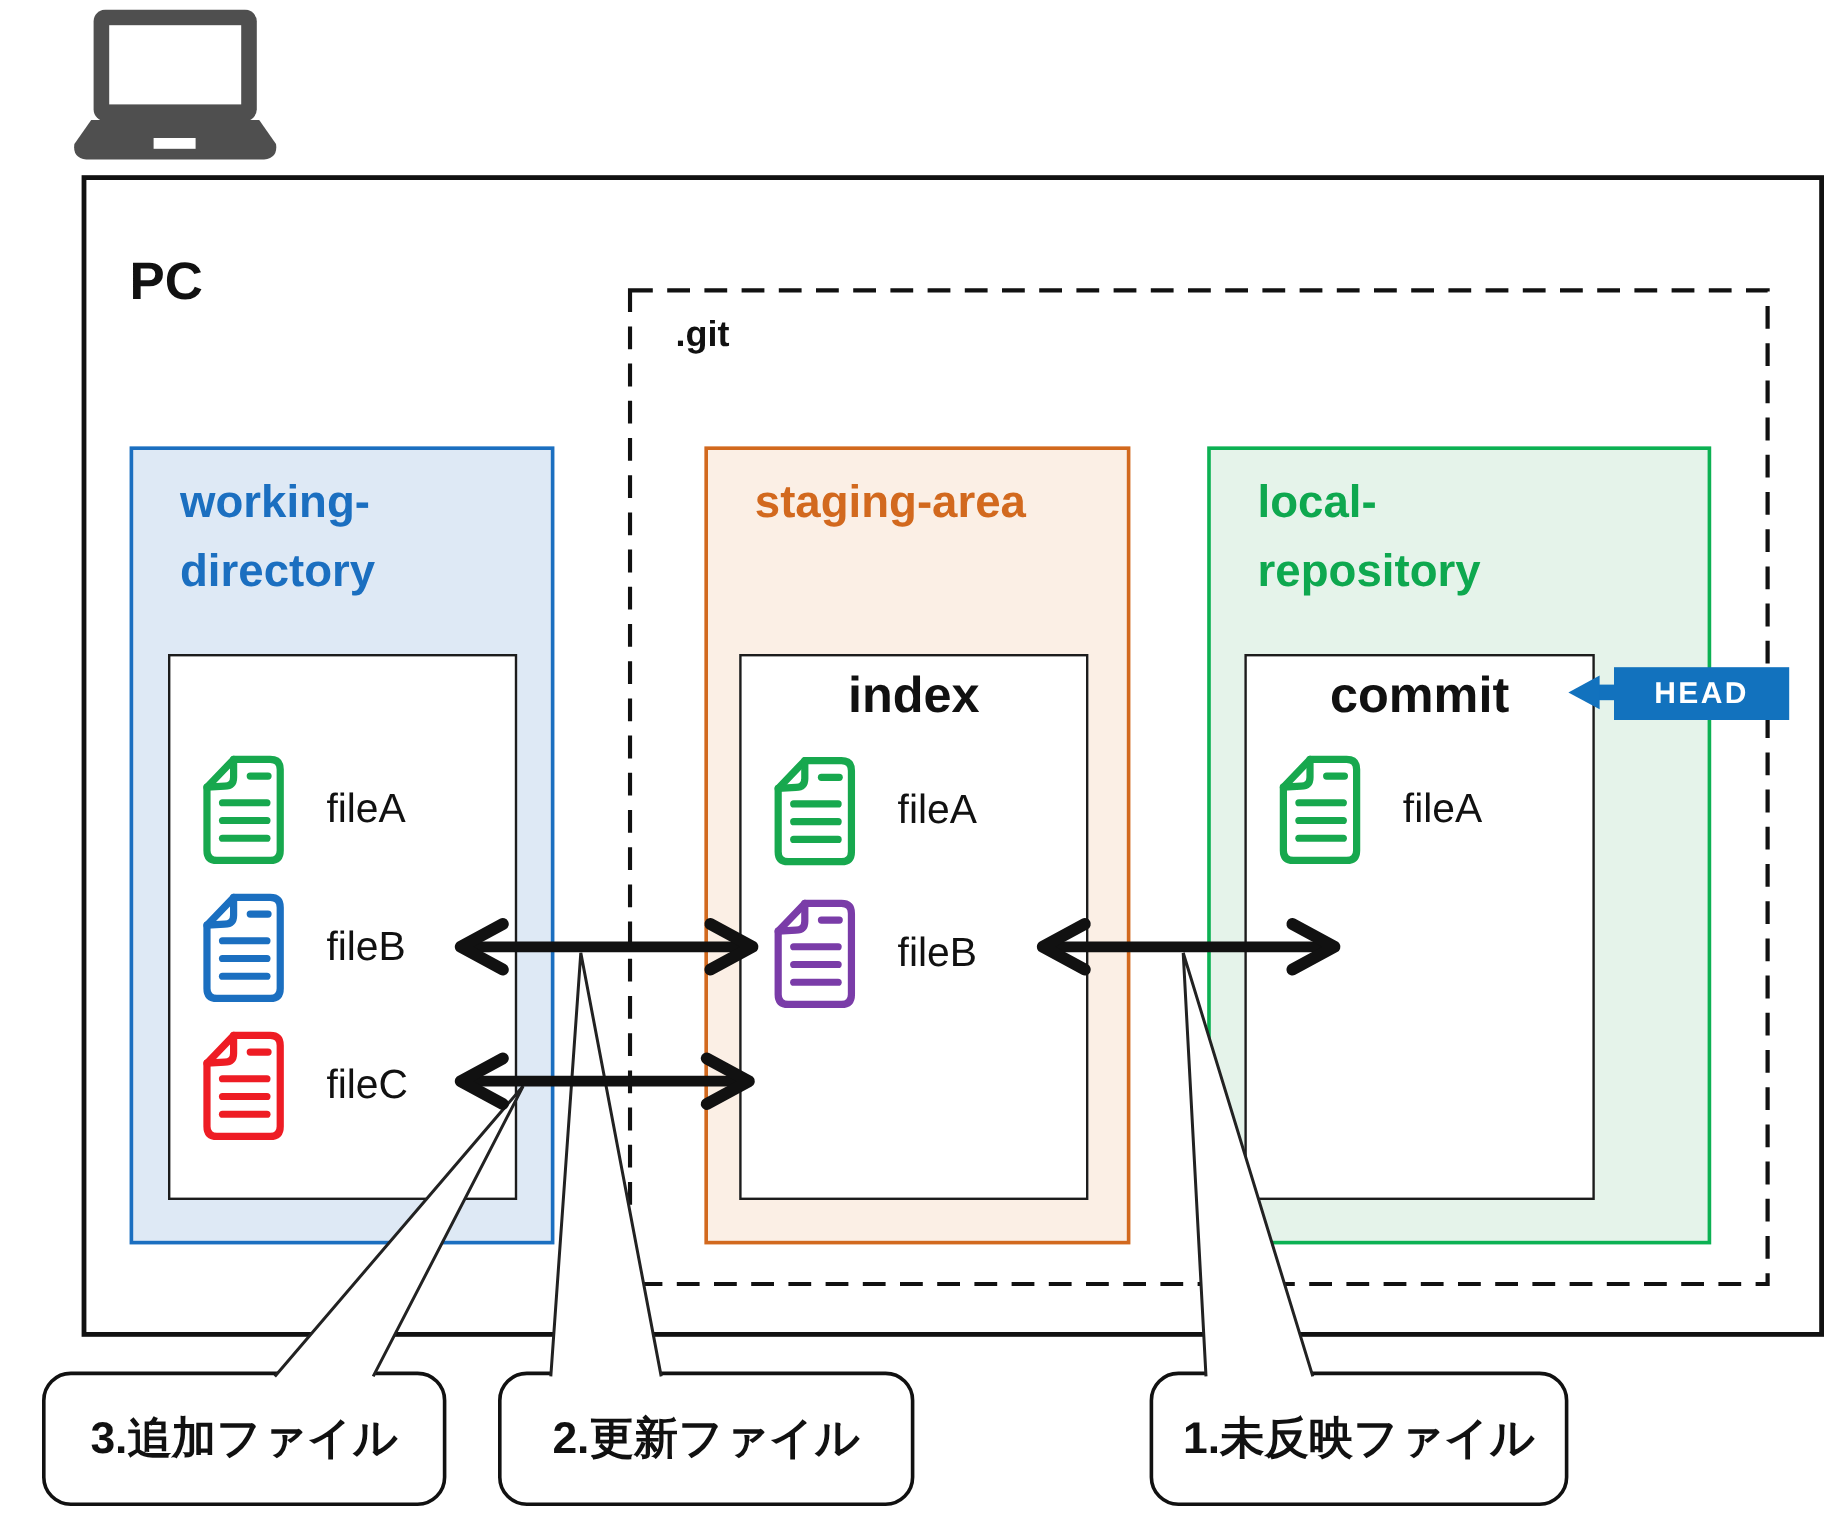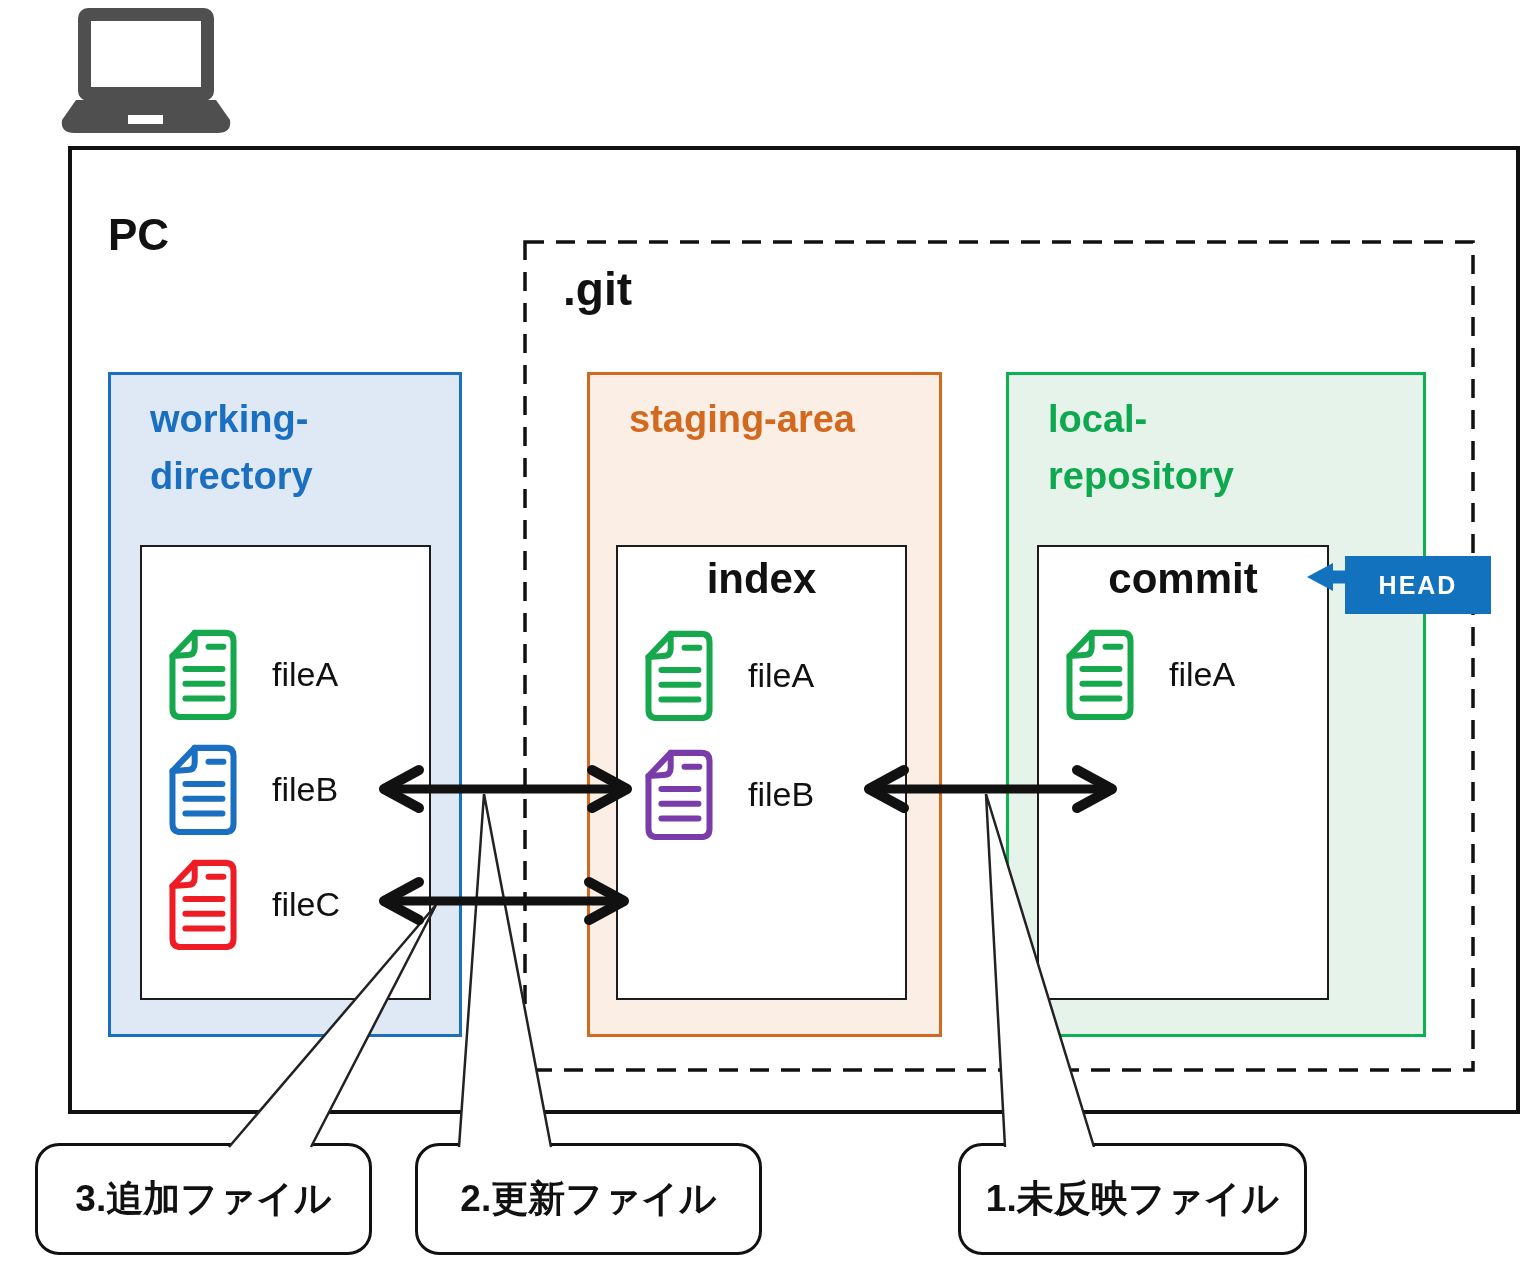--- a/index.html
+++ b/index.html
@@ -6,21 +6,21 @@
   .canvas{
     position:relative;width:1536px;height:1275px;background:#ffffff;overflow:hidden;
     font-family:"Liberation Sans","DejaVu Sans",sans-serif;color:#111;
   }
   .abs{position:absolute;}
   
   .pc-box{position:absolute;left:68px;top:146px;width:1444px;height:960px;border:4px solid #111;background:#fff;}
   .pc-label{position:absolute;left:108px;top:162px;font-size:44px;font-weight:bold;color:#111;margin-top:48px;}
   
   .git-svg{position:absolute;left:523px;top:240px;width:952px;height:832px;}
-  .git-label{position:absolute;left:563px;top:262px;font-size:46px;font-weight:bold;color:#111;}
+  .git-label{position:absolute;left:563px;top:262px;font-size:30px;font-weight:bold;color:#111;}
   
   .panel{position:absolute;top:372px;height:665px;box-sizing:border-box;border-style:solid;border-width:3.5px;}
   .panel.wd{left:108px;width:354px;background:var(--blue_fill);border-color:var(--blue);}
   .panel.sa{left:587px;width:355px;background:var(--orange_fill);border-color:var(--orange);}
   .panel.lr{left:1006px;width:420px;background:var(--green_fill);border-color:var(--green_border);}
   .panel-label{position:absolute;left:39px;top:16px;font-size:38px;font-weight:bold;line-height:57px;white-space:nowrap;}
   .panel.wd .panel-label{color:var(--blue);}
   .panel.sa .panel-label{color:var(--orange);text-align:center;}
   .panel.lr .panel-label{color:var(--green_text);}
   .panel-label span{display:block;}
@@ -30,21 +30,21 @@
   .panel.lr .inner-box{left:28px;width:292px;}
   .inner-title{position:absolute;left:0;right:0;top:8px;text-align:center;font-size:42px;font-weight:bold;color:#111;}
   .file-row{position:absolute;left:0;height:95px;display:flex;align-items:center;}
   .file-icon{width:74px;height:95px;flex:none;margin-left:24px;}
   .file-name{margin-left:32px;font-size:34px;font-weight:normal;color:#111;}
   .green{color:var(--file_green);}
   .blue{color:var(--file_blue);}
   .red{color:var(--file_red);}
   .purple{color:var(--file_purple);}
   
-  .head-badge{position:absolute;left:1345px;top:556px;width:146px;height:58px;background:var(--head_blue);
+  .head-badge{position:absolute;left:1345px;top:556px;width:146px;height:44px;background:var(--head_blue);
     color:#fff;font-size:25px;font-weight:bold;letter-spacing:2px;display:flex;align-items:center;justify-content:center;}
   
   .overlay{position:absolute;left:0;top:0;width:1536px;height:1275px;pointer-events:none;}
   .callout{position:absolute;top:1143px;height:112px;background:#fff;border:3px solid #111;border-radius:24px;
     display:flex;align-items:center;justify-content:center;font-size:37px;font-weight:bold;color:#111;box-sizing:border-box;white-space:nowrap;}
   .callout.c3{left:35px;width:337px;text-align:center;}
   .callout.c2{left:415px;width:347px;}
   .callout.c1{left:958px;width:349px;}
 </style>
 </head>

